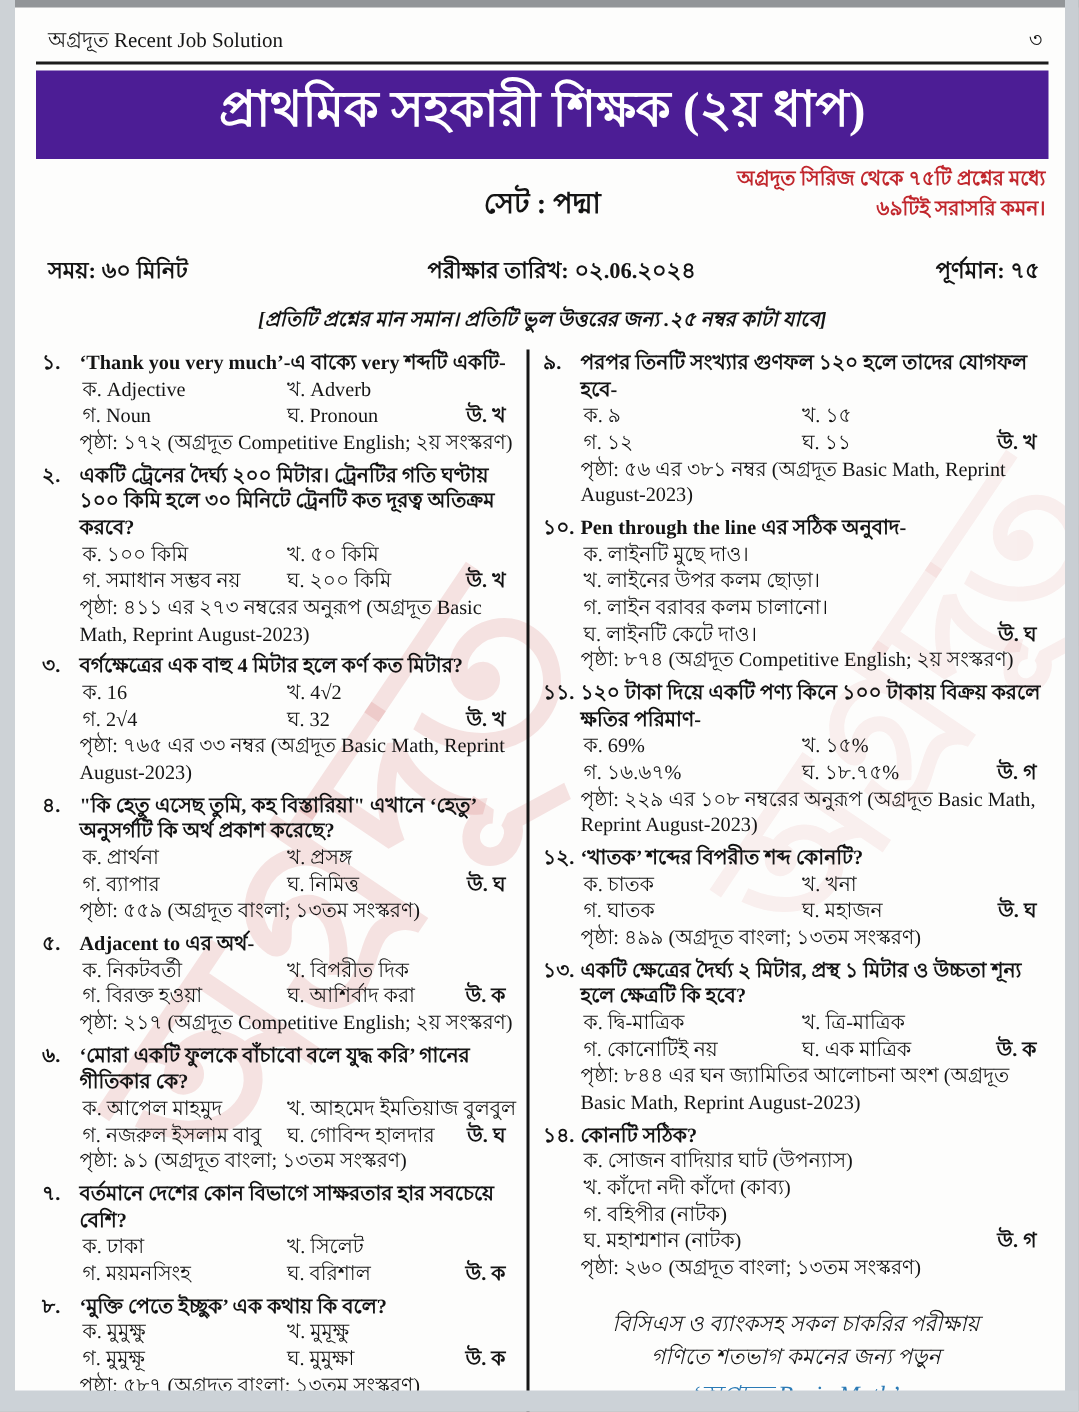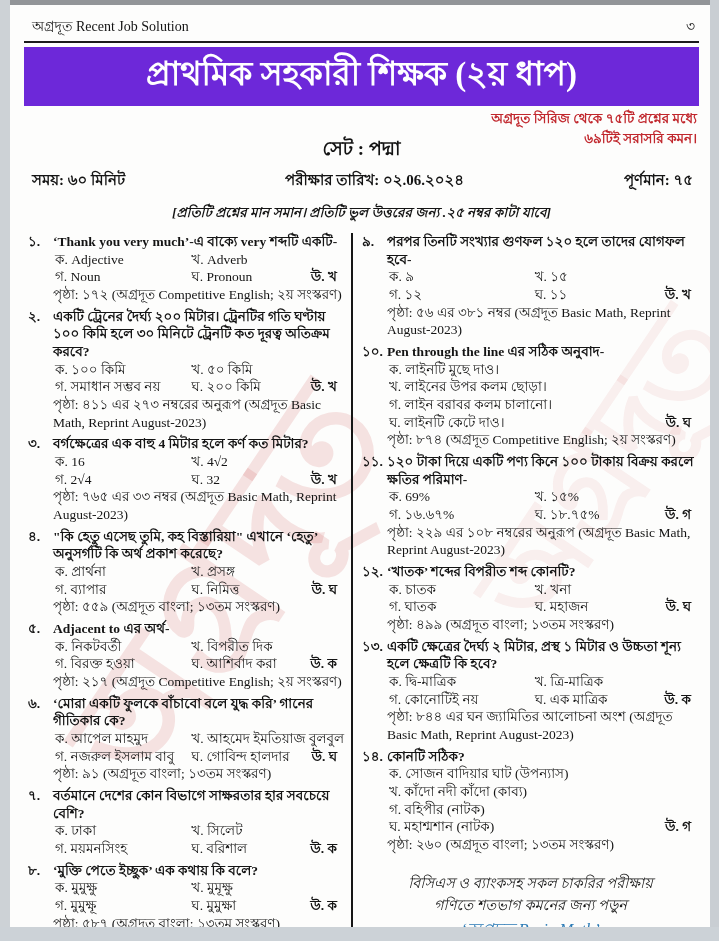--- a/index.html
+++ b/index.html
@@ -22,24 +22,24 @@
   }
   .wm1 { font-size:150px; left:10px;  top:700px; transform:rotate(-56deg); transform-origin:left top; }
   .wm2 { font-size:120px; left:430px; top:560px; transform:rotate(-56deg); transform-origin:left top; opacity:.55; }
 
   .inner { position:absolute; z-index:1; top:9px; left:24px; right:20px; bottom:16px; }
 
   
   .hdr-row { display:flex; justify-content:space-between; align-items:flex-end;
              font-size:14px; padding:6px 4px 2px 8px; }
   .hdr-rule { border-bottom:2.5px solid #1b1b1b; margin:0 0 4px; }
-  .banner { background:#6d28d9; color:#fff; text-align:center; font-weight:bold;
+  .banner { background:#4c1d95; color:#fff; text-align:center; font-weight:bold;
             font-size:33px; line-height:1.15; padding:9px 4px 12px; }
   .sub-row { position:relative; height:62px; }
-  .set-label { position:absolute; left:0; right:0; top:28px; text-align:center;
+  .set-label { position:absolute; left:0; right:0; top:15px; text-align:center;
                font-size:19px; font-weight:bold; }
   .common-note { position:absolute; right:2px; top:3px; width:242px; text-align:right;
                  color:var(--accent-red,#c1272d); font-weight:bold; font-size:13.5px; line-height:1.5; }
   .meta-row { display:flex; justify-content:space-between; font-weight:bold;
               font-size:15px; padding:0 6px 0 8px; }
   .instruction { text-align:center; font-size:13.5px; font-weight:bold; font-style:italic;
                  margin:9px 0 8px; }
 
   
   .content { display:flex; align-items:stretch; }

